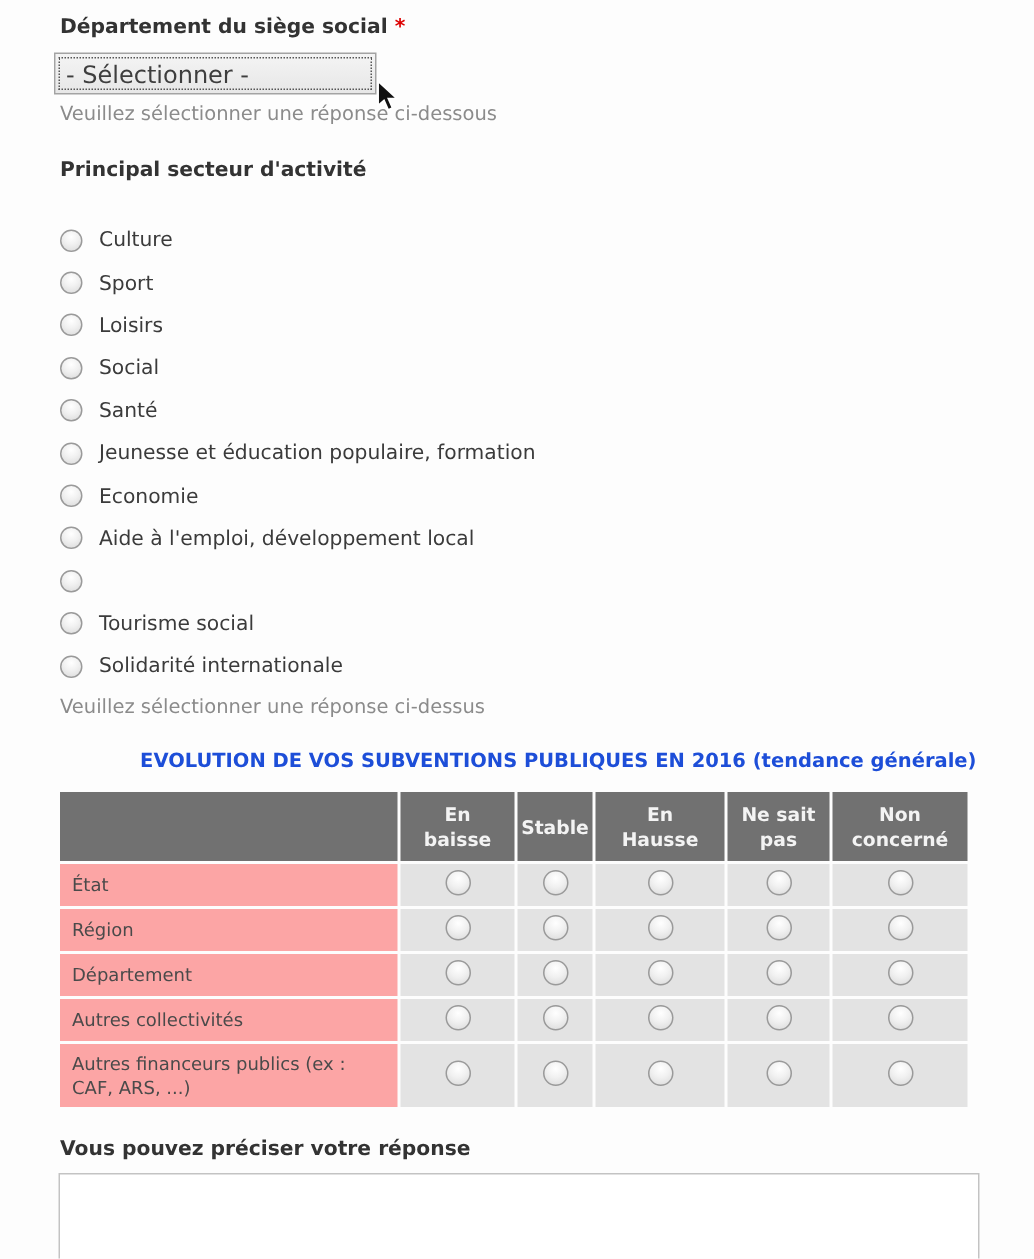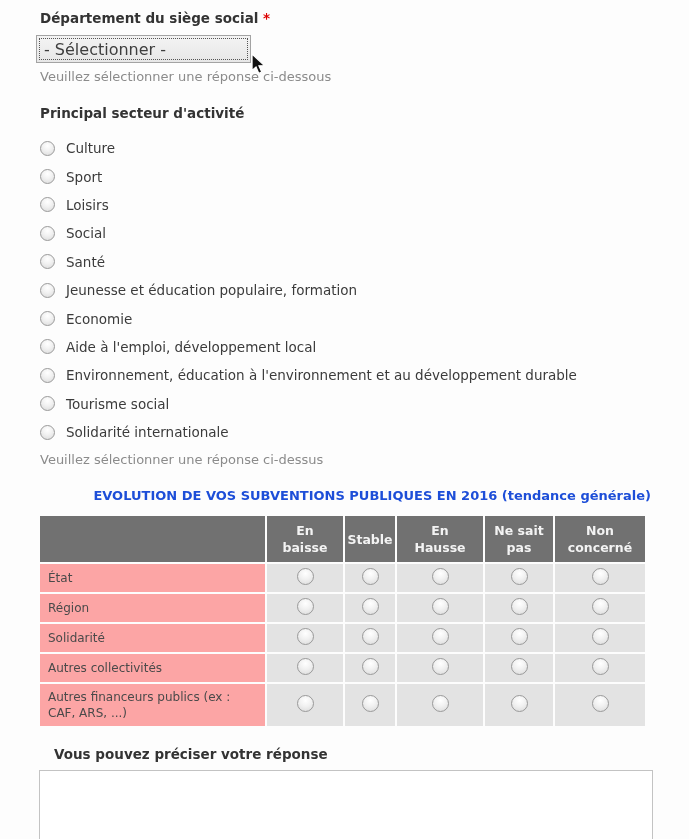--- a/index.html
+++ b/index.html
@@ -20,21 +20,21 @@
     display:flex;align-items:center;padding:0 7px;
     outline:1px dotted #555;outline-offset:-4px;
     box-sizing:content-box;cursor:default;
   }
   .select-box .select-value{font-size:16px;color:#3e3e3e;}
 
   .helper{margin-top:6px;font-size:13px;color:#8b8b8b;line-height:16px;}
 
   .section{margin-top:20px;}
 
-  .radio-list{margin-top:12px;text-align:center;}
+  .radio-list{margin-top:24px;text-align:center;}
   .radio-item{display:flex;align-items:center;height:28.4px;}
   .radio{
     width:13px;height:13px;border-radius:50%;
     border:1px solid #9a9a9a;flex:none;
     background:radial-gradient(circle at 50% 30%, #ffffff 0%, #f1f1f1 45%, #d9d9d9 100%);
   }
   .radio-label{font-size:13.5px;color:#3b3b3b;margin-left:11px;}
 
   .table-title{font-size:13px;font-weight:bold;color:#1d4ed8;margin-top:20px;line-height:16px;text-align:right;}
 
@@ -49,21 +49,21 @@
   }
   table.matrix tbody th{
     background:#fca5a5;font-weight:normal;text-align:left;vertical-align:middle;
     font-size:12px;color:#4a4a4a;padding:5px 4px 5px 8px;line-height:16px;
   }
   table.matrix tbody td{
     background:#e3e3e3;text-align:center;vertical-align:middle;height:26px;
   }
   table.matrix .radio{display:inline-block;width:15px;height:15px;}
 
-  .comment-label{margin-top:18px;margin-left:14px;}
+  .comment-label{margin-top:18px;}
   textarea.comment-input{
     display:block;margin-top:7px;margin-left:-1px;
     width:608px;height:92px;
     border:1px solid #c3c3c3;background:#fff;resize:none;
     font-family:"DejaVu Sans","Liberation Sans",sans-serif;font-size:13px;color:#333;
   }
 
   .cursor{position:absolute;left:248px;top:52px;z-index:10;pointer-events:none;}
 </style>
 </head>
@@ -109,21 +109,20 @@
       <div class="radio-item">
         <span class="radio"></span>
         <span class="radio-label">Economie</span>
       </div>
       <div class="radio-item">
         <span class="radio"></span>
         <span class="radio-label">Aide à l'emploi, développement local</span>
       </div>
       <div class="radio-item">
         <span class="radio"></span>
-        <span class="radio-label">Environnement, éducation à l'environnement et au développement durable</span>
       </div>
       <div class="radio-item">
         <span class="radio"></span>
         <span class="radio-label">Tourisme social</span>
       </div>
       <div class="radio-item">
         <span class="radio"></span>
         <span class="radio-label">Solidarité internationale</span>
       </div>
     </div>
@@ -166,21 +165,21 @@
         </tr>
         <tr>
           <th>Région</th>
           <td><span class="radio"></span></td>
           <td><span class="radio"></span></td>
           <td><span class="radio"></span></td>
           <td><span class="radio"></span></td>
           <td><span class="radio"></span></td>
         </tr>
         <tr>
-          <th>Solidarité</th>
+          <th>Département</th>
           <td><span class="radio"></span></td>
           <td><span class="radio"></span></td>
           <td><span class="radio"></span></td>
           <td><span class="radio"></span></td>
           <td><span class="radio"></span></td>
         </tr>
         <tr>
           <th>Autres collectivités</th>
           <td><span class="radio"></span></td>
           <td><span class="radio"></span></td>

